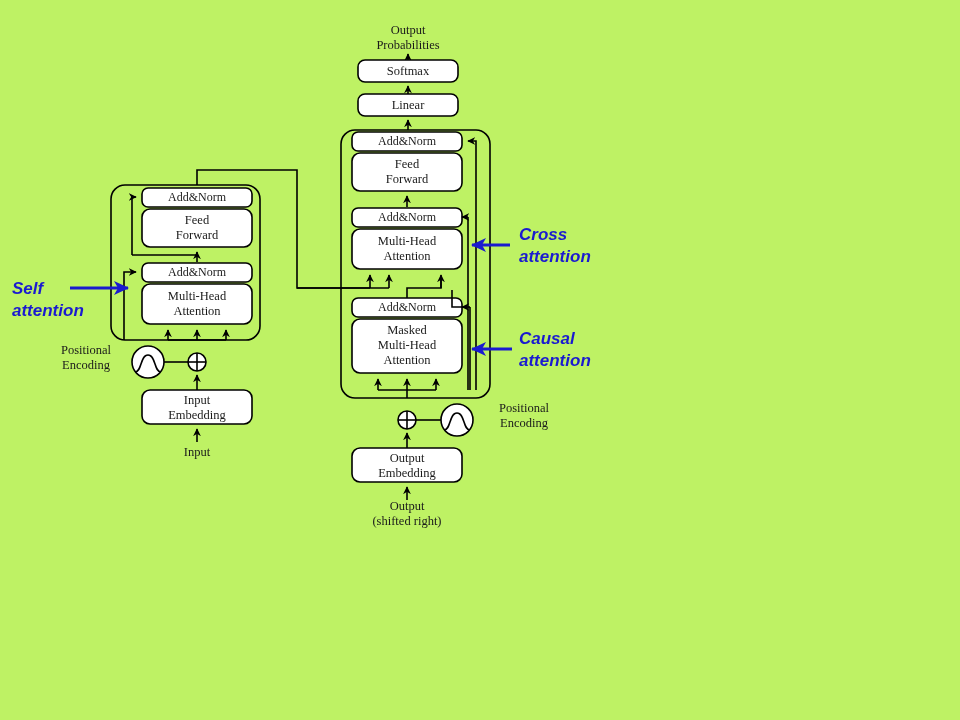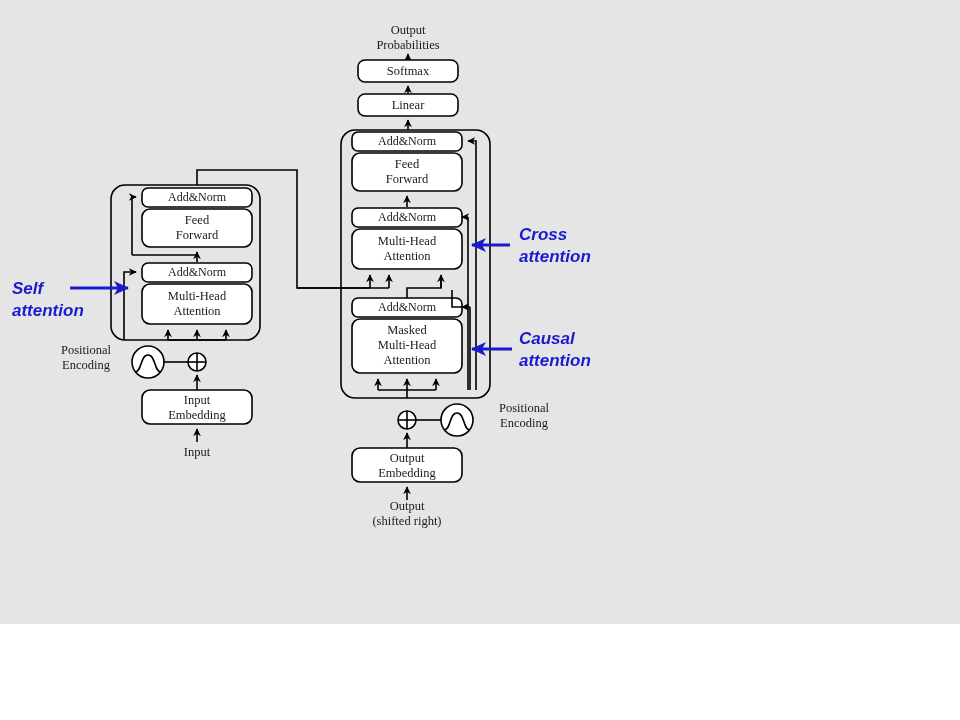--- a/index.html
+++ b/index.html
@@ -4,22 +4,22 @@
 <title>Transformer Architecture Diagram</title>
 <style>
   html, body {
     margin: 0;
     padding: 0;
     background: #ffffff;
   }
   #canvas {
     position: relative;
     width: 960px;
-    height: 624px;
-    background: #e5e5e5;
+    height: 720px;
+    background: #bef264;
     overflow: hidden;
     font-family: "Liberation Serif", "DejaVu Serif", serif;
   }
   svg#diagram {
     position: absolute;
     top: 0;
     left: 0;
     width: 960px;
     height: 720px;
   }

